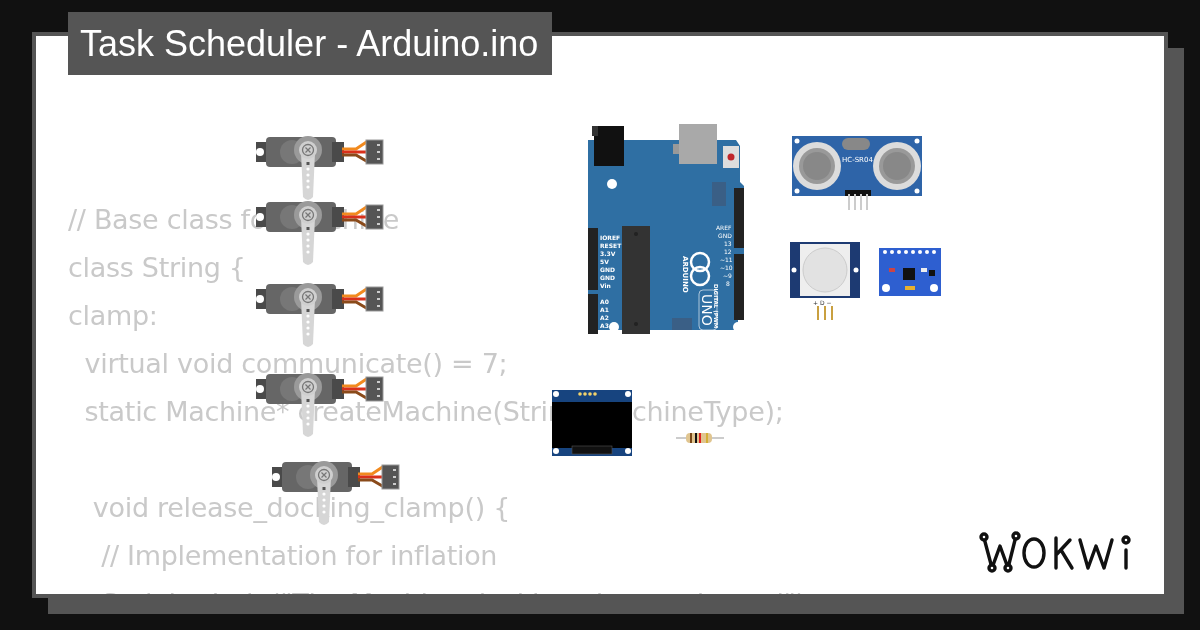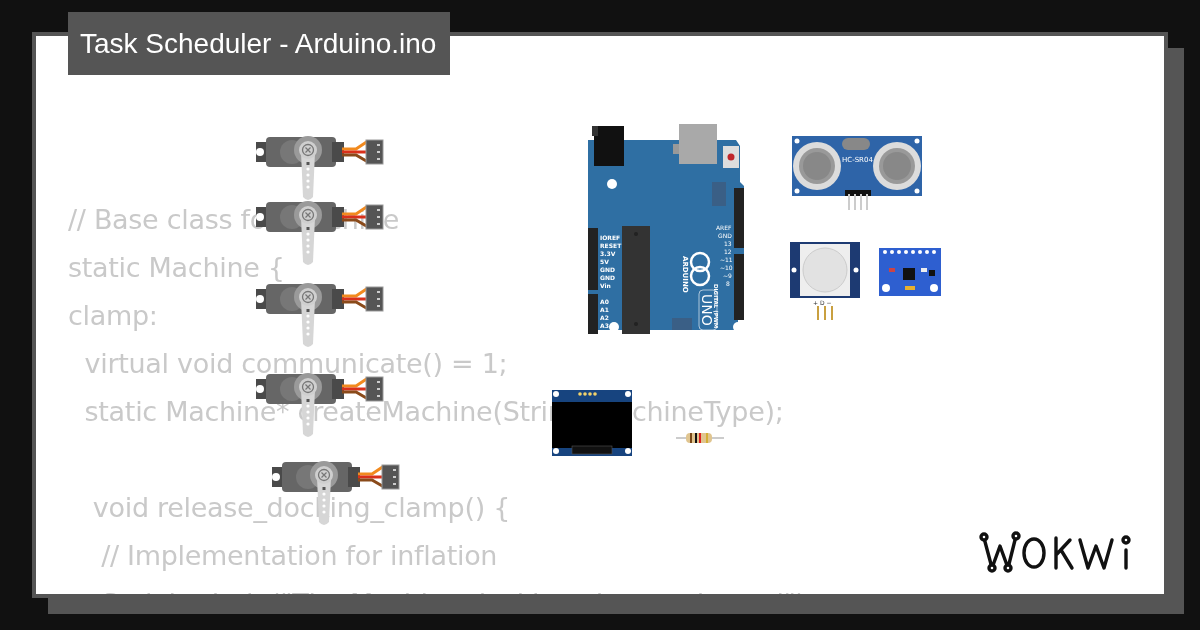--- a/index.html
+++ b/index.html
@@ -20,40 +20,40 @@
     position: absolute; left: 32px; top: 160px; margin: 0;
     font-family: "DejaVu Sans", sans-serif; font-size: 27px; line-height: 48px;
     color: #c9c9c9; white-space: pre; letter-spacing: -0.3px;
   }
   .title-box {
     position: absolute; left: 68px; top: 12px; height: 63px;
     background: #555555; padding: 0 14px 0 12px;
     display: flex; align-items: center;
   }
   .title-box span {
-    color: #ffffff; font-family: "Liberation Sans", sans-serif; font-size: 28px;
+    color: #ffffff; font-family: "Liberation Sans", sans-serif; font-size: 36px;
     letter-spacing: 0px;
   }
   .comp { position: absolute; }
   .logo {
     position: absolute; left: 978px; top: 528px;
     font-family: "DejaVu Sans", sans-serif; font-size: 40px; color: #111;
     letter-spacing: 1px;
   }
 </style>
 </head>
 <body>
 
 <div class="shadow"></div>
 
 <div class="frame">
   <pre class="code"><span>// Base class for machine</span>
-<span>static Machine {</span>
+<span>class String {</span>
 <span>clamp:</span>
-<span>  virtual void communicate() = 1;</span>
+<span>  virtual void communicate() = 7;</span>
 <span>  static Machine* createMachine(String machineType);</span>
 <span></span>
 <span>   void release_docking_clamp() {</span>
 <span>    // Implementation for inflation</span>
 <span>    Serial.println("The Machine docking clamp released");</span></pre>
 
   <svg width="0" height="0" style="position:absolute">
     <defs>
       <g id="servo">
         <rect x="0" y="7" width="14" height="20" fill="#4a4a4a"></rect>

